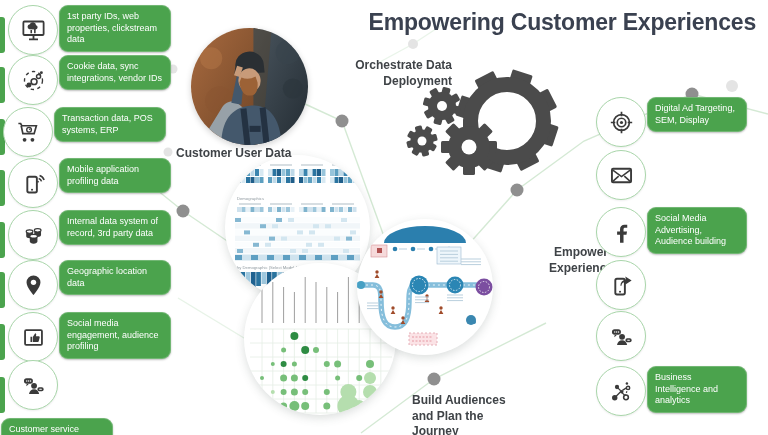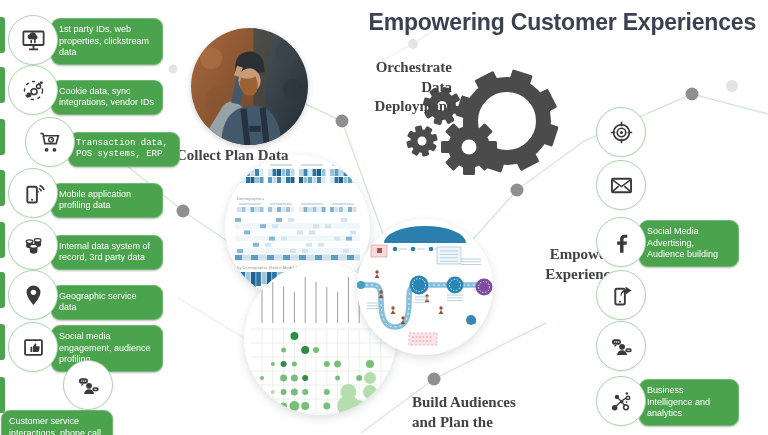--- a/index.html
+++ b/index.html
@@ -7,27 +7,27 @@
     position:relative;width:768px;height:435px;overflow:hidden;background:#ffffff;
     font-family:"Liberation Sans",sans-serif;
   }
   svg.layer{position:absolute;left:0;top:0;width:768px;height:435px;pointer-events:none;}
   
   .title{
     position:absolute;top:9px;right:12px;font-size:23px;font-weight:bold;
     color:var(--title-color);letter-spacing:-.2px;z-index:6;
   }
   
-  .map-label{position:absolute;font-size:15px;font-weight:bold;color:var(--label-color);line-height:1.3;z-index:6;font-family:Liberation Serif, serif;}
+  .map-label{position:absolute;font-size:12px;font-weight:bold;color:var(--label-color);line-height:1.3;z-index:6;}
   #lbl-collect{left:176px;top:146px;width:140px;}
   #lbl-orchestrate{left:348px;top:58px;width:104px;text-align:right;}
   #lbl-empower{left:532px;top:245px;width:80px;text-align:center;margin-left:9px;}
   #lbl-build{left:412px;top:393px;width:112px;}
   
-  .row{position:absolute;display:flex;align-items:flex-end;height:60px;z-index:7;}
+  .row{position:absolute;display:flex;align-items:flex-start;height:60px;z-index:7;gap:8px;}
   .icon-circle{
     width:50px;height:50px;border-radius:50%;background:#fff;flex:0 0 50px;
     border:1.5px solid var(--circle-border);box-sizing:border-box;
     display:flex;align-items:center;justify-content:center;z-index:2;
     box-shadow:0 1px 2px rgba(0,0,0,.07);color:var(--icon-color);
   }
   .icon-circle svg{width:27px;height:27px;display:block;}
   .pill{
     background:var(--pill-green);color:var(--pill-text);border-radius:9px;
     font-size:9px;line-height:1.3;padding:6px 8px;margin-left:-7px;z-index:1;
@@ -438,21 +438,21 @@
         <rect x="418.5" y="125.5" width="7" height="11.5" rx="1.5" transform="rotate(210 422 141)"></rect>
         <rect x="418.5" y="125.5" width="7" height="11.5" rx="1.5" transform="rotate(255 422 141)"></rect>
         <rect x="418.5" y="125.5" width="7" height="11.5" rx="1.5" transform="rotate(300 422 141)"></rect>
         <rect x="418.5" y="125.5" width="7" height="11.5" rx="1.5" transform="rotate(345 422 141)"></rect>
         <circle cx="422" cy="141" r="11.5"></circle>
         <circle cx="422" cy="141" r="4.5" fill="#fff"></circle>
       </g>
     </svg>
 
   <div class="title">Empowering Customer Experiences</div>
-  <div class="map-label" id="lbl-collect">Collect Plan Data</div>
+  <div class="map-label" id="lbl-collect">Customer User Data</div>
   <div class="map-label" id="lbl-orchestrate">Orchestrate Data Deployment</div>
   <div class="map-label" id="lbl-empower">Empower Experience</div>
   <div class="map-label" id="lbl-build">Build Audiences and Plan the Journey</div>
 
   <div id="left-col">
       <div class="row" style="left: 8px; top: 5px;">
         <div class="icon-circle">
           <svg viewBox="0 0 24 24">
             <rect x="3" y="4" width="18" height="12" rx="1" fill="none" stroke="currentColor" stroke-width="1.6"></rect>
             <path d="M8.3 10.8a2.2 2.2 0 0 1 .4-4.3 2.9 2.9 0 0 1 5.6.8 1.9 1.9 0 0 1-.3 3.7z" fill="currentColor"></path>
@@ -467,21 +467,21 @@
           <svg viewBox="0 0 24 24">
             <circle cx="12" cy="12" r="8" fill="none" stroke="currentColor" stroke-width="1.2" stroke-dasharray="3 3"></circle>
             <circle cx="8" cy="16" r="2.2" fill="currentColor"></circle>
             <circle cx="12.5" cy="13" r="2.6" fill="#fff" stroke="currentColor" stroke-width="1.4"></circle>
             <circle cx="16.5" cy="8.5" r="1.8" fill="#fff" stroke="currentColor" stroke-width="1.3"></circle>
             <circle cx="19" cy="5" r="1.3" fill="currentColor"></circle>
           </svg>
         </div>
         <div class="pill left-col"><span>Cookie data, sync integrations, vendor IDs</span></div>
       </div>
-      <div class="row" style="left: 25px; top: 107px; font-family: Liberation Mono, monospace;">
+      <div class="row" style="left: 3px; top: 107px;">
         <div class="icon-circle">
           <svg viewBox="0 0 24 24">
             <path d="M3 4h2l1 2h13l-2 7H7L5.5 6" fill="none" stroke="currentColor" stroke-width="1.5"></path>
             <circle cx="8.5" cy="18.5" r="1.7" fill="currentColor"></circle>
             <circle cx="15.5" cy="18.5" r="1.7" fill="currentColor"></circle>
             <circle cx="12.5" cy="9.5" r="2.1" fill="none" stroke="currentColor" stroke-width="1.2"></circle>
             <circle cx="13.1" cy="9.1" r=".7" fill="currentColor"></circle>
           </svg>
         </div>
         <div class="pill left-col"><span>Transaction data, POS systems, ERP</span></div>
@@ -513,21 +513,21 @@
         </div>
         <div class="pill left-col"><span>Internal data system of record, 3rd party data</span></div>
       </div>
       <div class="row" style="left: 8px; top: 260px;">
         <div class="icon-circle">
           <svg viewBox="0 0 24 24">
             <path d="M12 3a6.2 6.2 0 0 0-6.2 6.2C5.8 13.8 12 20.5 12 20.5s6.2-6.7 6.2-11.3A6.2 6.2 0 0 0 12 3z" fill="currentColor"></path>
             <circle cx="12" cy="9.2" r="2.4" fill="#fff"></circle>
           </svg>
         </div>
-        <div class="pill left-col"><span>Geographic service data</span></div>
+        <div class="pill left-col"><span>Geographic location data</span></div>
       </div>
       <div class="row" style="left: 8px; top: 312px;">
         <div class="icon-circle">
           <svg viewBox="0 0 24 24">
             <rect x="4.5" y="5.5" width="15" height="13" rx="1" fill="none" stroke="currentColor" stroke-width="1.6"></rect>
             <path d="M9.3 16v-4.6h1.6V16zM11.5 11.4l2-3.2c.8.2 1.1.8.9 1.6l-.3 1h2.4c.8 0 1.2.6 1 1.3l-.8 3c-.1.5-.6.9-1.1.9h-4.1z" fill="currentColor"></path>
           </svg>
         </div>
         <div class="pill left-col"><span>Social media engagement, audience profiling</span></div>
       </div>
@@ -551,20 +551,21 @@
   <div id="right-col">
       <div class="row" style="left: 596px; top: 97px;">
         <div class="icon-circle">
           <svg viewBox="0 0 24 24">
             <circle cx="12" cy="12" r="7" fill="none" stroke="currentColor" stroke-width="1.5"></circle>
             <circle cx="12" cy="12" r="3.8" fill="none" stroke="currentColor" stroke-width="1.5"></circle>
             <circle cx="12" cy="12" r="1.4" fill="currentColor"></circle>
             <path d="M12 2.5v4M12 17.5v4M2.5 12h4M17.5 12h4" stroke="currentColor" stroke-width="1.5"></path>
           </svg>
         </div>
+        <div class="pill right-col"><span>Digital Ad Targeting, SEM, Display</span></div>
       </div>
       <div class="row" style="left: 596px; top: 150px;">
         <div class="icon-circle">
           <svg viewBox="0 0 24 24">
             <rect x="3.5" y="6" width="17" height="12" rx="1" fill="none" stroke="currentColor" stroke-width="1.7"></rect>
             <path d="M4 7l8 6 8-6M4 17.5l5.5-5M20 17.5l-5.5-5" fill="none" stroke="currentColor" stroke-width="1.4"></path>
           </svg>
         </div>
       </div>
       <div class="row" style="left: 596px; top: 207px;">

